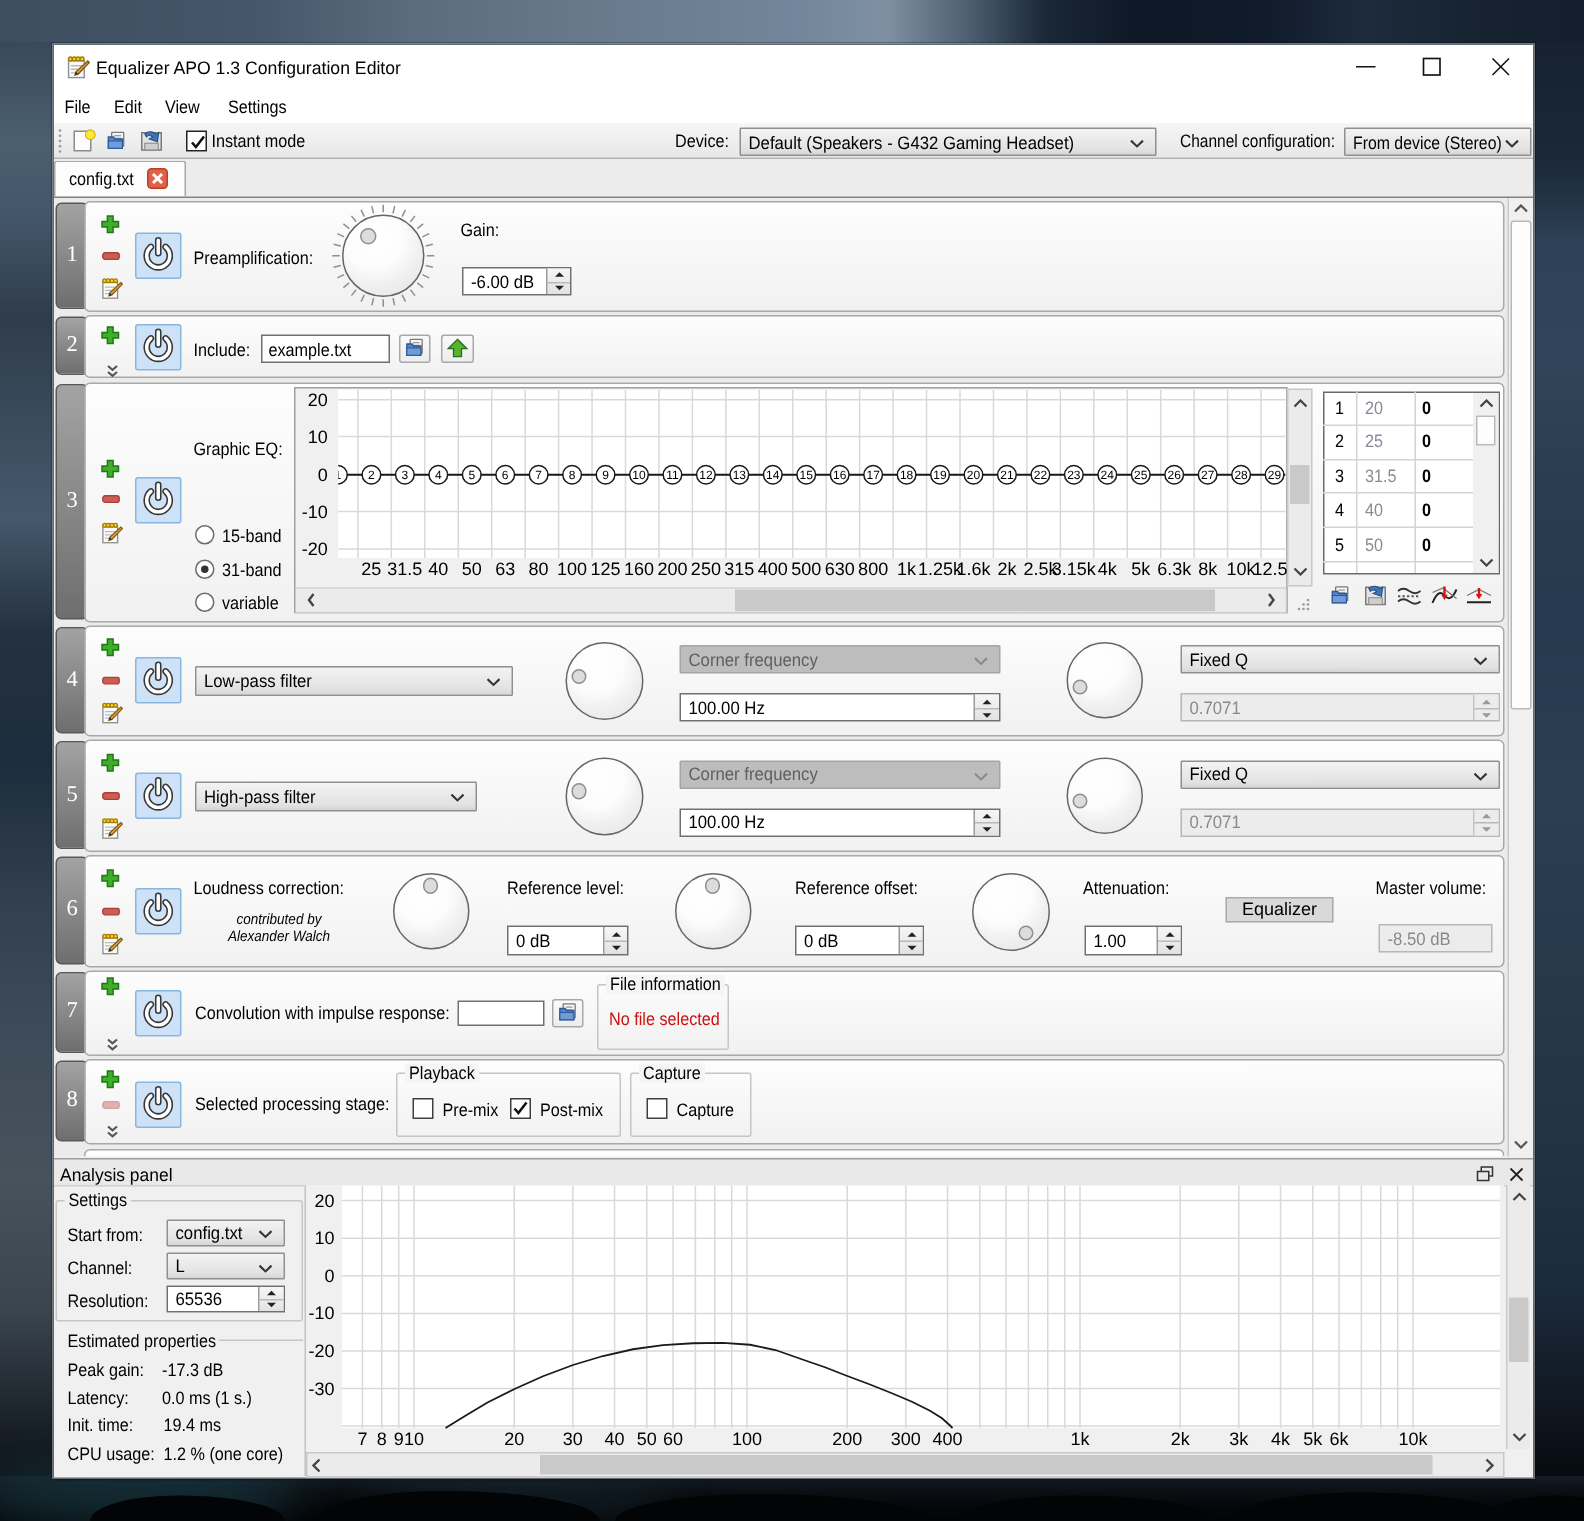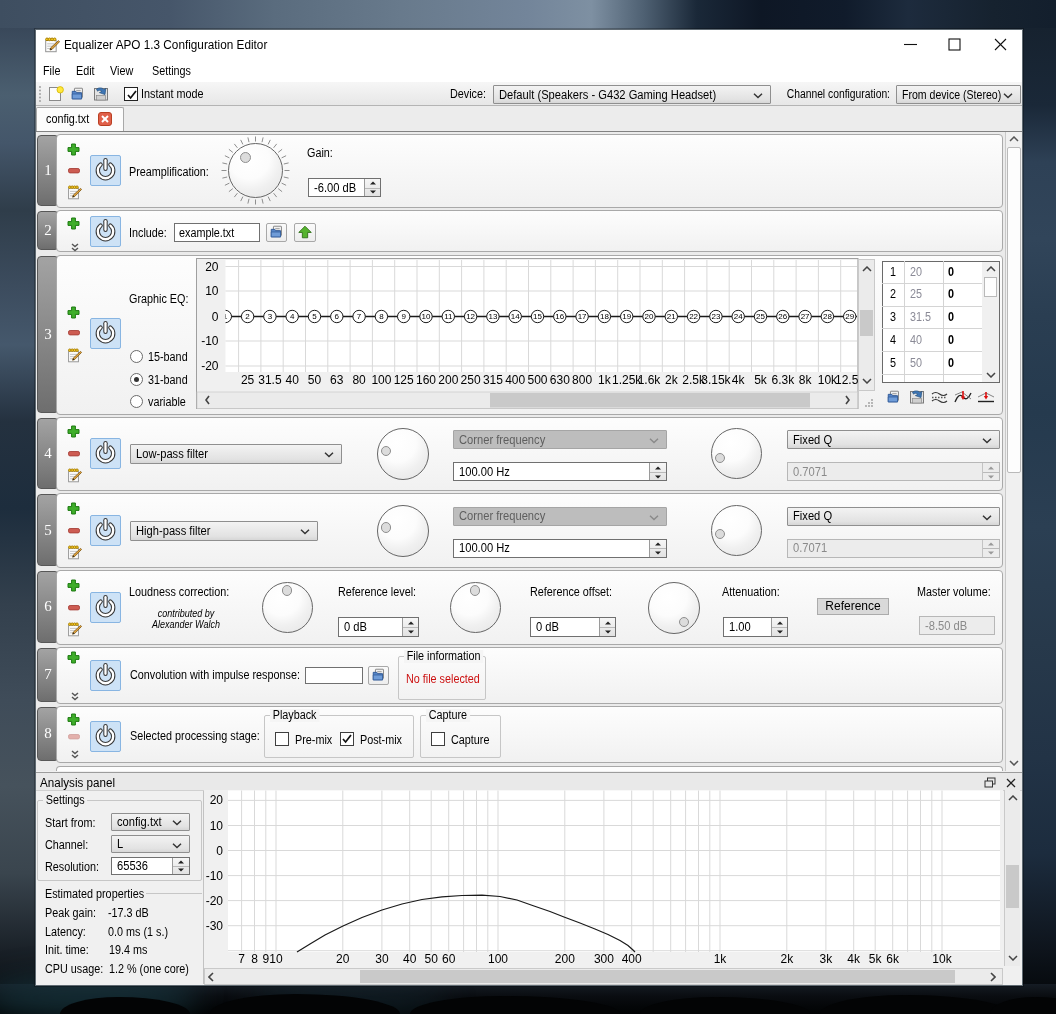--- a/index.html
+++ b/index.html
@@ -723,21 +723,21 @@
 <div class="kdot" style="left:678.8px;top:617.1px;width:10.4px;height:10.4px"></div>
 <div class="t" style="left:722px;top:591.6px;transform-origin:0 50%;transform:translateY(-50%) scaleX(0.9);font-size:12px;color:#000">Attenuation:</div>
 <div class="spin" style="left:723px;top:617px;width:65px;height:20px">
     <div class="cx">1.00</div>
     <div class="sbtn" style="width:16px;">
       <div style="position:absolute;left:50%;top:26%;transform:translate(-50%,-50%);width:0;height:0;border-left:3px solid transparent;border-right:3px solid transparent;border-bottom:3.6px solid #222"></div>
       <div style="position:absolute;left:50%;top:78%;transform:translate(-50%,-50%);width:0;height:0;border-left:3px solid transparent;border-right:3px solid transparent;border-top:3.6px solid #222"></div>
       <div style="position:absolute;left:0;right:0;top:50%;height:1px;background:#b9b9b9"></div>
     </div>
   </div>
-<div class="btn" style="left:817px;top:597.5px;width:72px;height:17.5px">Reference</div>
+<div class="btn" style="left:817px;top:597.5px;width:72px;height:17.5px">Equalizer</div>
 <div class="t" style="left:917px;top:591.6px;transform-origin:0 50%;transform:translateY(-50%) scaleX(0.9);font-size:12px;color:#000">Master volume:</div>
 <div class="spin dis" style="left:919px;top:616px;width:76px;height:19px">
     <div class="cx">-8.50 dB</div>
   </div>
 <svg class="abs" style="left:67.0px;top:650.5px" width="13" height="13" viewBox="0 0 13 13">
     <path d="M4.6 1h3.8v3.6H12v3.8H8.4V12H4.6V8.4H1V4.6h3.6z" fill="#3fae2a" stroke="#1e7a12" stroke-width="1"></path>
   </svg>
 <svg class="abs" style="left:70.5px;top:691.5px" width="8" height="9" viewBox="0 0 8 9">
     <polyline points="1,1 4,3.6 7,1" fill="none" stroke="#555" stroke-width="1.4"></polyline>
     <polyline points="1,5 4,7.6 7,5" fill="none" stroke="#555" stroke-width="1.4"></polyline>

